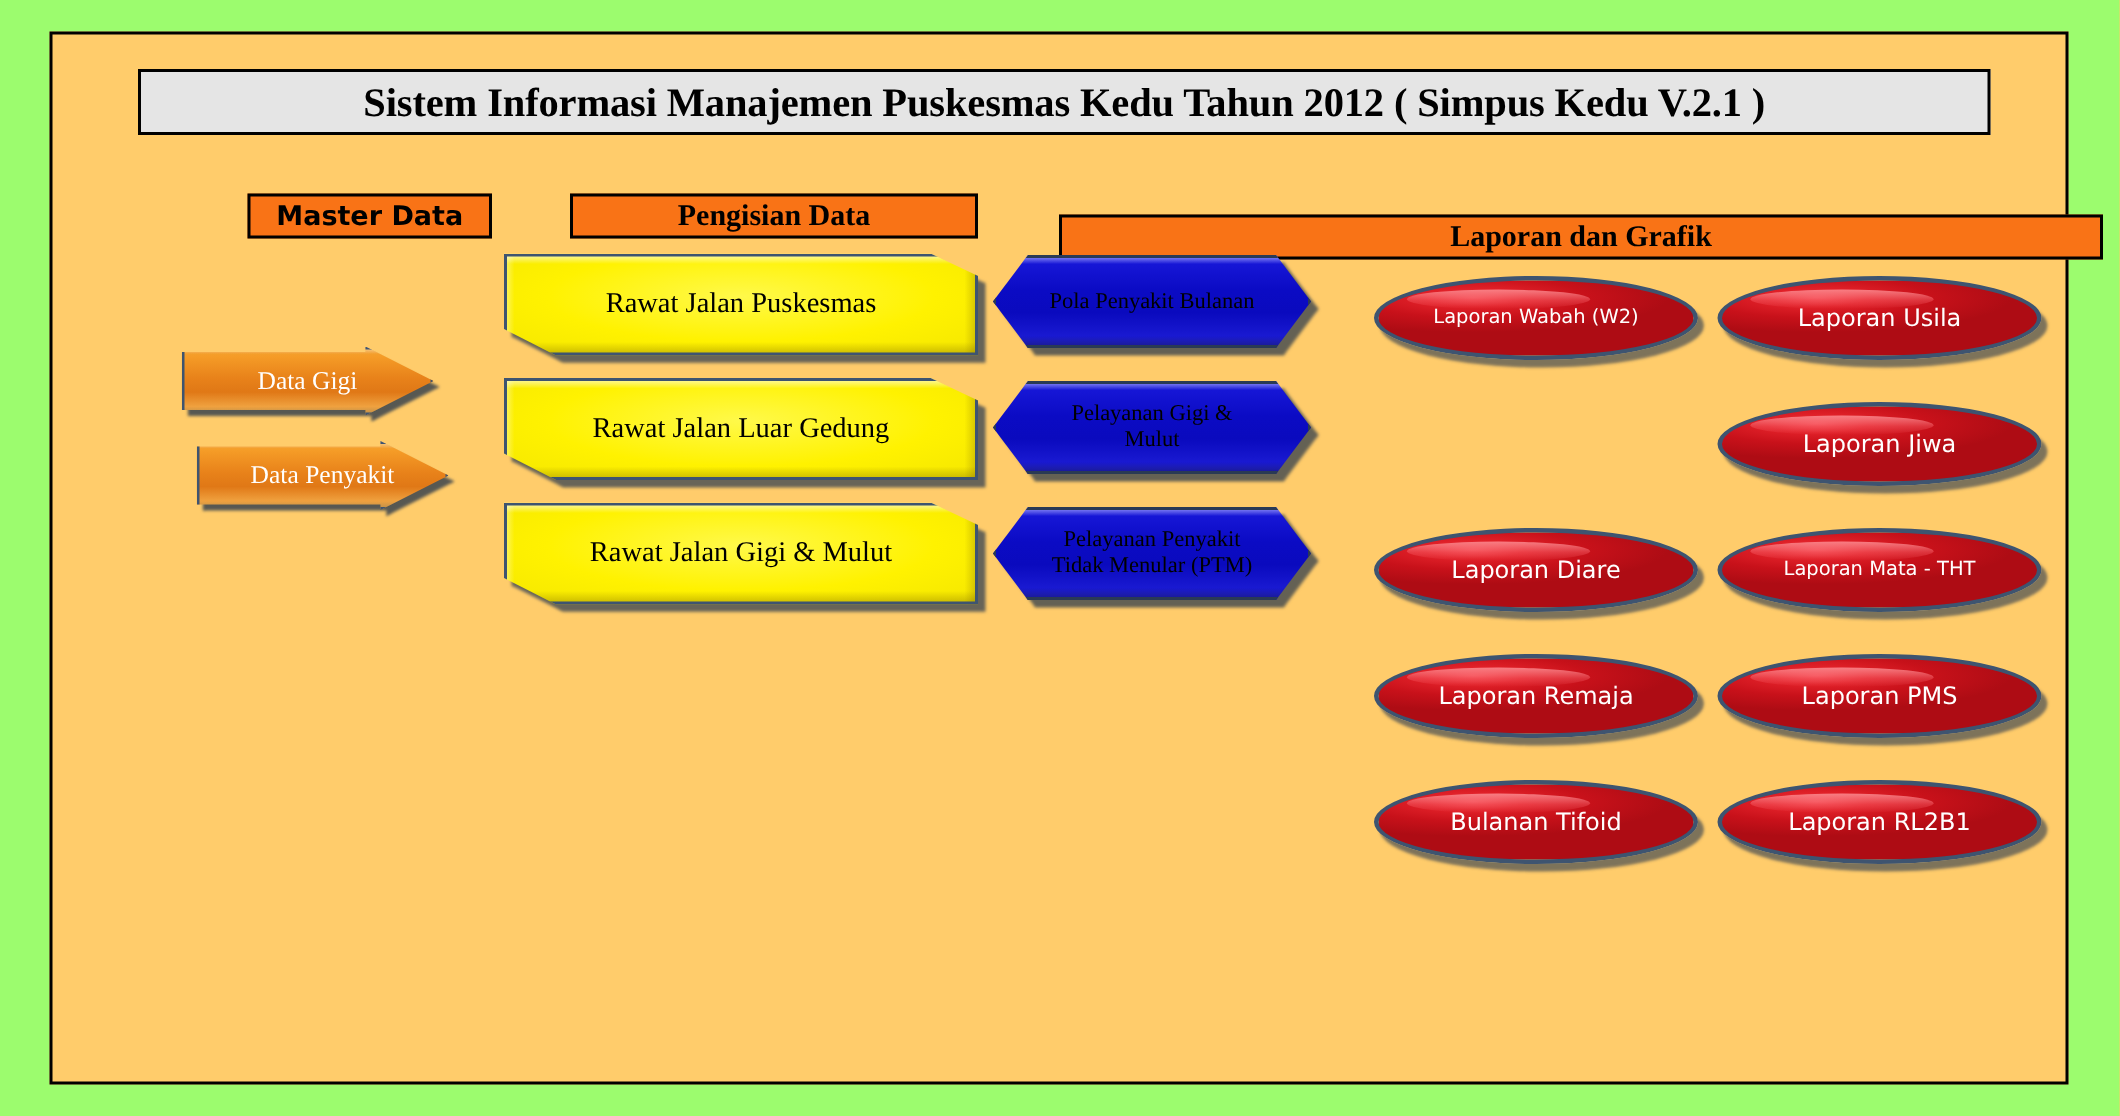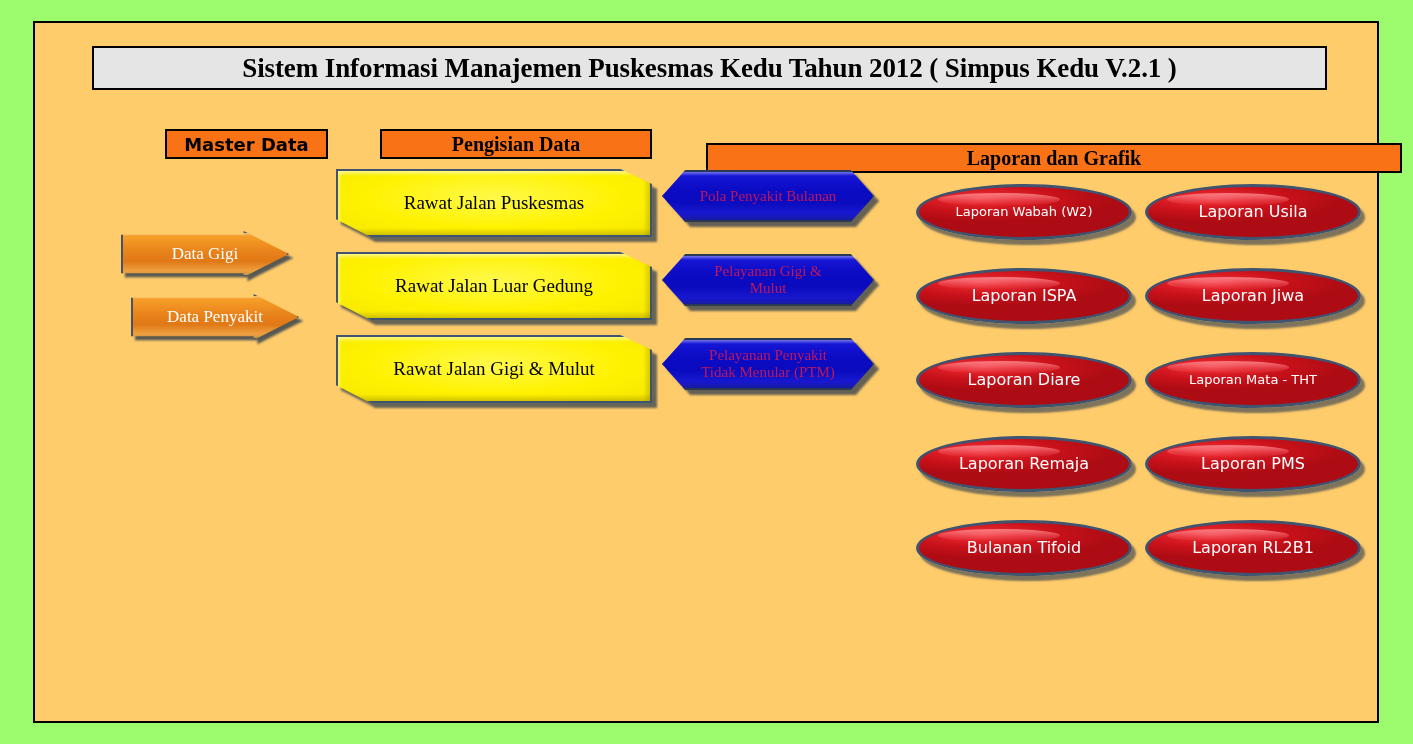--- a/index.html
+++ b/index.html
@@ -180,22 +180,22 @@
     inset: 0;
     clip-path: polygon(0% 0%, 90% 0%, 100% 22%, 100% 100%, 11% 100%, 0% 74%);
     box-shadow: inset 0 0 0 2px #3E5470;
     z-index: 4;
     pointer-events: none;
   }
 
   
   .hex-blue {
     width: 212px;
-    height: 52px;
-    color: #be185d;
+    height: 62px;
+    color: #000000;
     font-family: "Liberation Serif", serif;
     font-size: 15px;
     filter: drop-shadow(5px 5px 1px rgba(40,55,75,0.72));
   }
   .hex-blue .body {
     position: absolute;
     inset: 0;
     background:
       linear-gradient(to bottom,
         #2F2FE0 0%, #1616D6 10%, #0B0BC4 38%,
@@ -336,23 +336,20 @@
     <span class="shape-label">
       <span>Pelayanan Penyakit</span><br>
       <span>Tidak Menular (PTM)</span>
     </span>
   </div>
 
   <div class="shape ellipse-red small-text" style="left:881px; top:161px;">
     <span class="shape-label">Laporan Wabah (W2)</span>
   </div>
 
-  <div class="shape ellipse-red" style="left:881px; top:245px;">
-    <span class="shape-label">Laporan ISPA</span>
-  </div>
 
   <div class="shape ellipse-red" style="left:881px; top:329px;">
     <span class="shape-label">Laporan Diare</span>
   </div>
 
   <div class="shape ellipse-red" style="left:881px; top:413px;">
     <span class="shape-label">Laporan  Remaja</span>
   </div>
 
   <div class="shape ellipse-red" style="left:881px; top:497px;">

